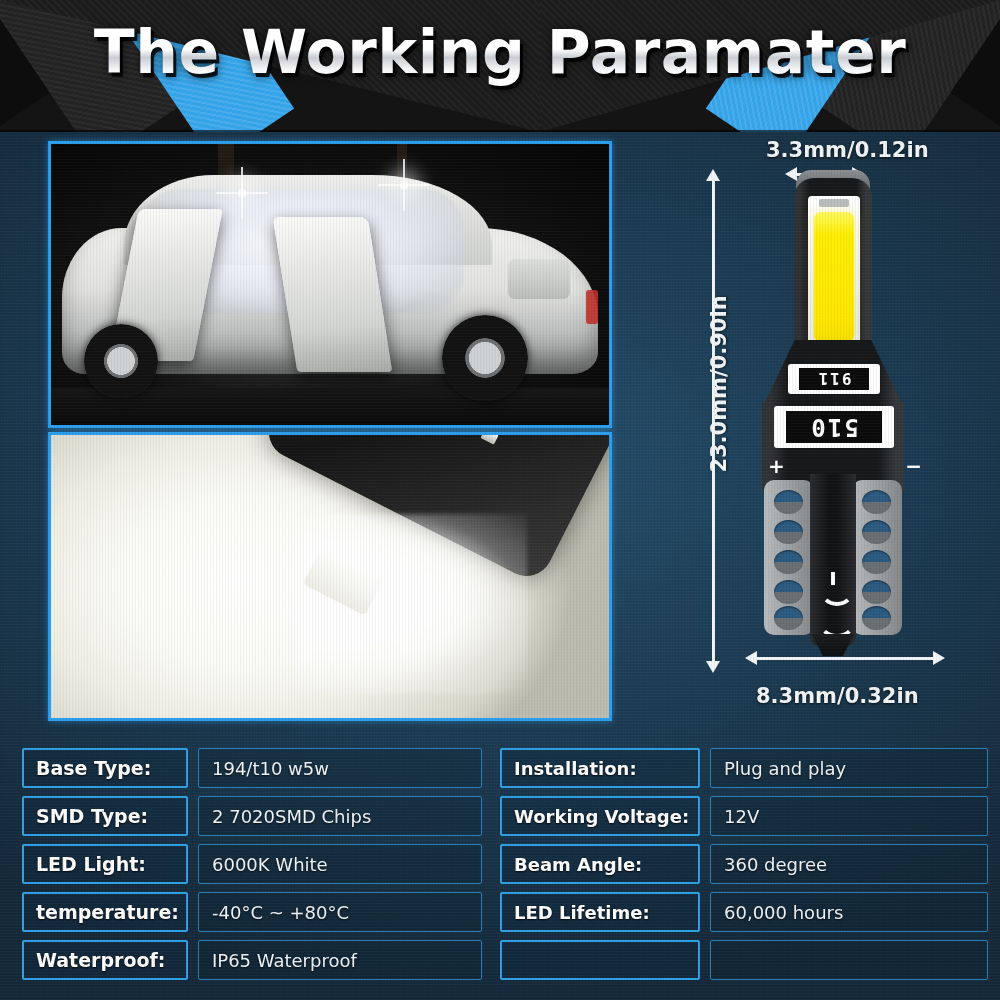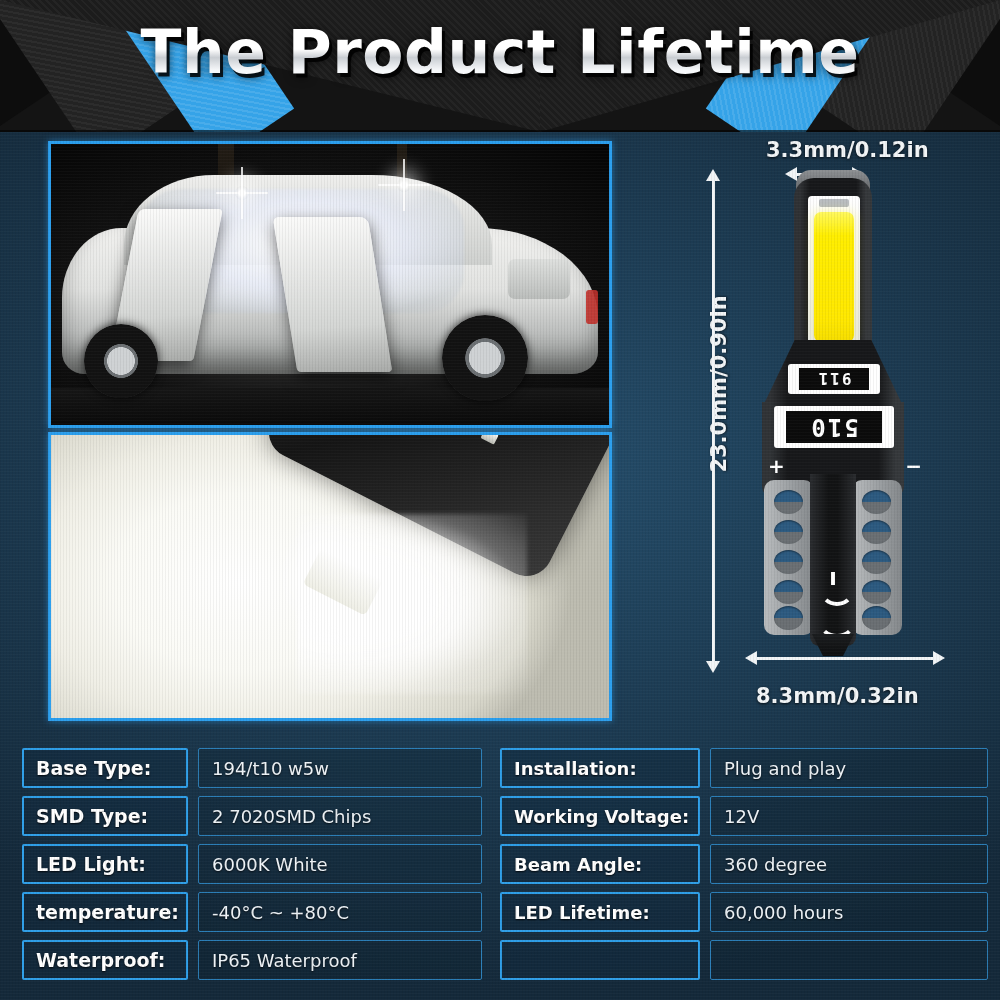--- a/index.html
+++ b/index.html
@@ -308,21 +308,21 @@
     <div class="hdr-band hdr-dark" id="hl2"></div>
     <div class="hdr-band hdr-blue" id="hl3"></div>
 
     <div class="hdr-bandR hdr-black" id="hr1"></div>
     <div class="hdr-bandR hdr-dark" id="hr2"></div>
     <div class="hdr-bandR hdr-blue" id="hr3"></div>
 
     <div id="chev-left"></div>
     <div id="chev-right"></div>
 
-    <div id="hdr-title">The Product Lifetime</div>
+    <div id="hdr-title">The Working Paramater</div>
     <div id="hdr-underline"></div>
   </div>
 
   <div class="photo" id="photo-car">
     <div class="night"></div>
     <div class="tree" style="left:30%;top:0;width:16px;height:34%;"></div>
     <div class="tree" style="left:62%;top:0;width:10px;height:26%;"></div>
     <div class="ground"></div>
 
     <div class="car-body"></div>

